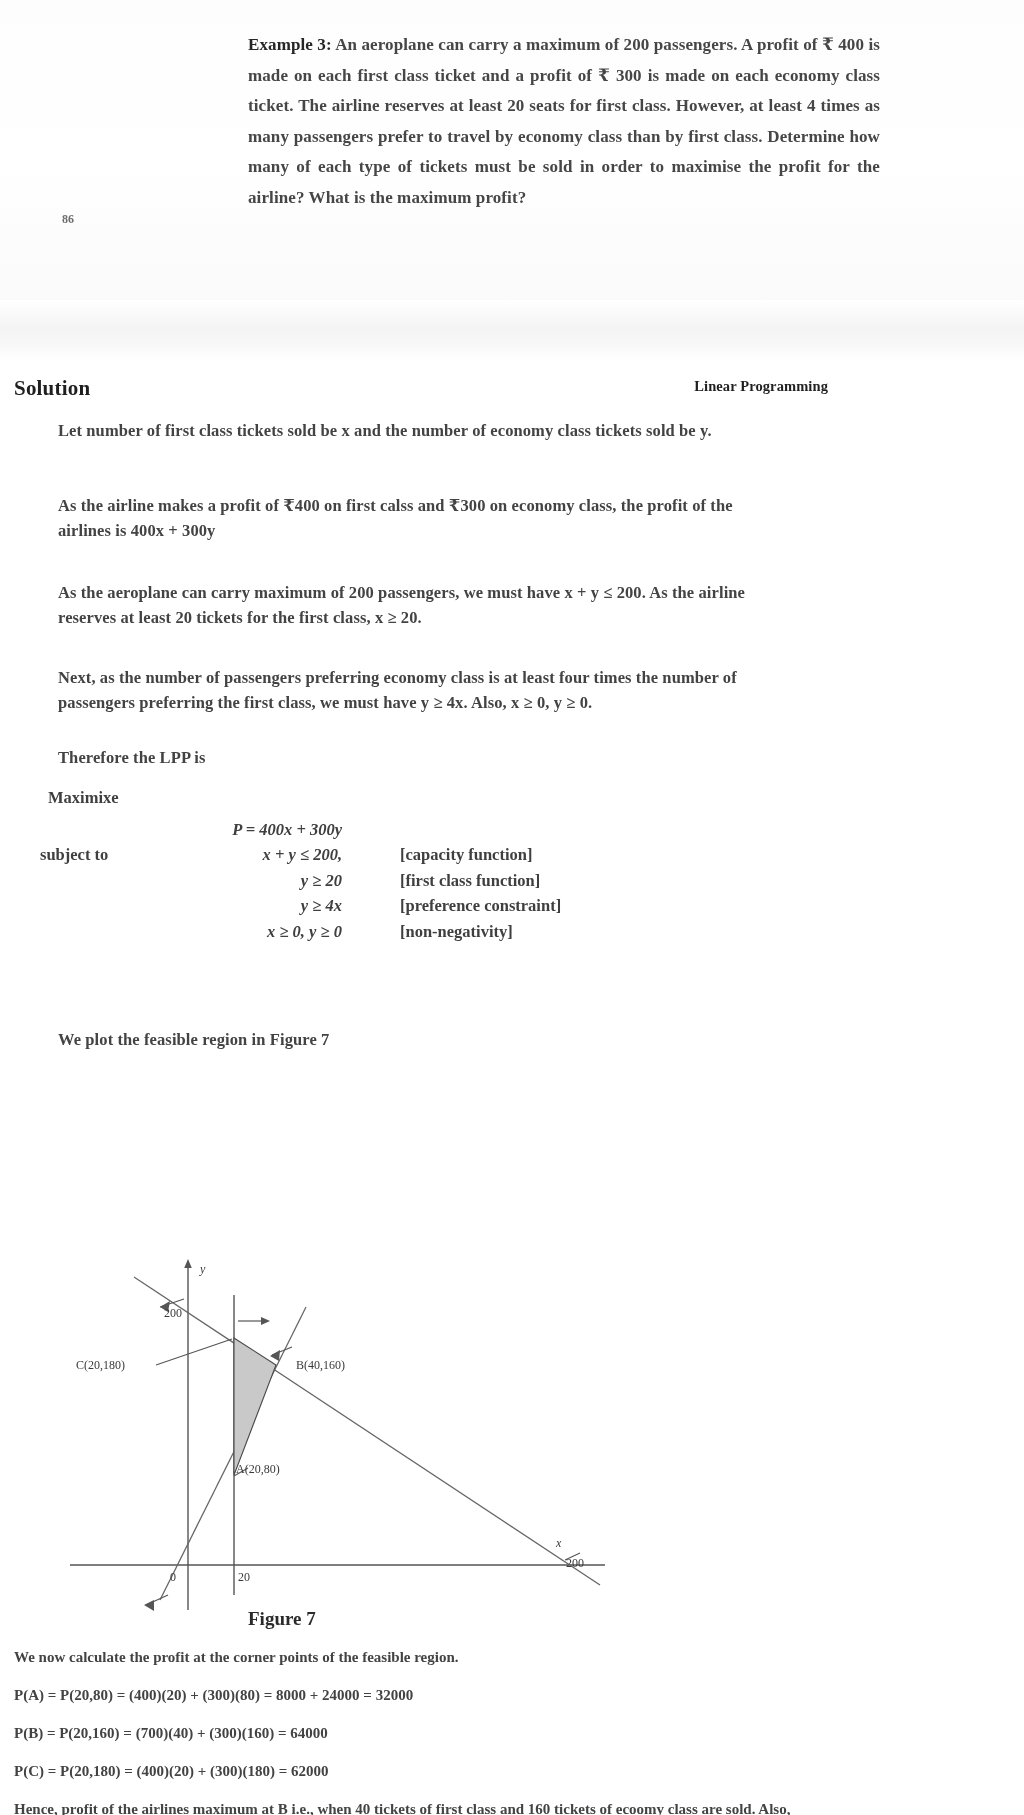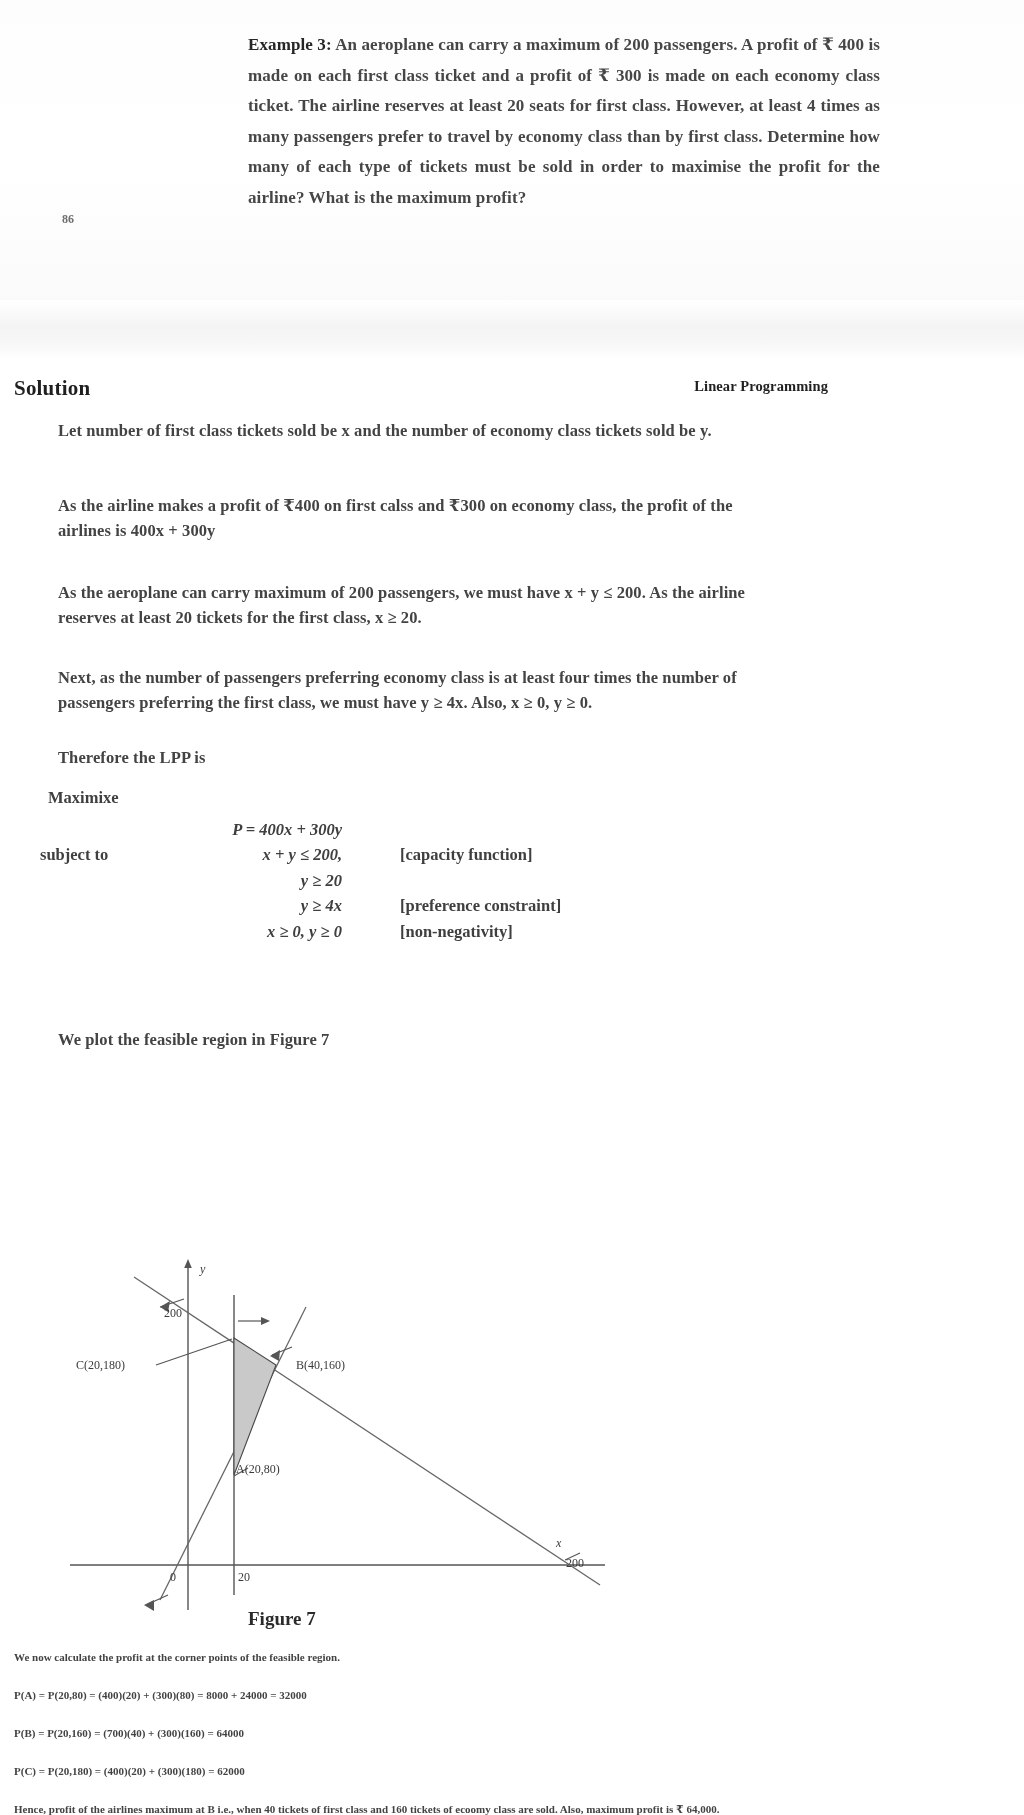--- a/index.html
+++ b/index.html
@@ -62,21 +62,21 @@
   .lpp-note{flex:1;padding-left:50px;}
   .lpp-title{margin-left:8px;margin-bottom:6px;}
 
   
   .figwrap{position:absolute;left:60px;top:1255px;width:600px;height:360px;}
   .figcap{
     position:absolute;left:248px;top:1608px;font-size:19px;font-weight:800;color:#2b2b2b;
   }
 
   .calc{
-    position:absolute;left:14px;width:760px;font-size:11px;line-height:25px;
+    position:absolute;left:14px;width:760px;font-size:15px;line-height:25px;
     color:#434343;font-weight:600;
   }
 </style>
 </head>
 <body>
 
 <div class="page">
 
   <div class="scan-top"></div>
   <div class="scan-gap"></div>
@@ -105,20 +105,21 @@
       <span class="lpp-eq mi">P = 400x + 300y</span>
     </div>
     <div class="lpp-row">
       <span class="lpp-kw">subject to</span>
       <span class="lpp-eq mi">x + y ≤ 200,</span>
       <span class="lpp-note">[capacity function]</span>
     </div>
     <div class="lpp-row">
       <span class="lpp-kw"></span>
       <span class="lpp-eq mi">y ≥ 20</span>
+      <span class="lpp-note">[first class function]</span>
     </div>
     <div class="lpp-row">
       <span class="lpp-kw"></span>
       <span class="lpp-eq mi">y ≥ 4x</span>
       <span class="lpp-note">[preference constraint]</span>
     </div>
     <div class="lpp-row">
       <span class="lpp-kw"></span>
       <span class="lpp-eq mi">x ≥ 0, y ≥ 0</span>
       <span class="lpp-note">[non-negativity]</span>

